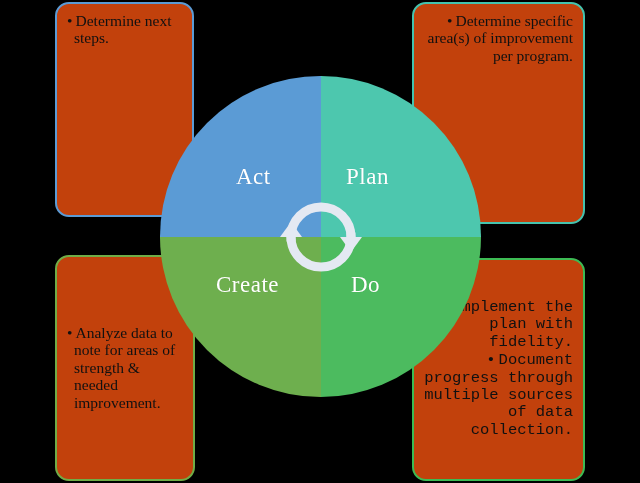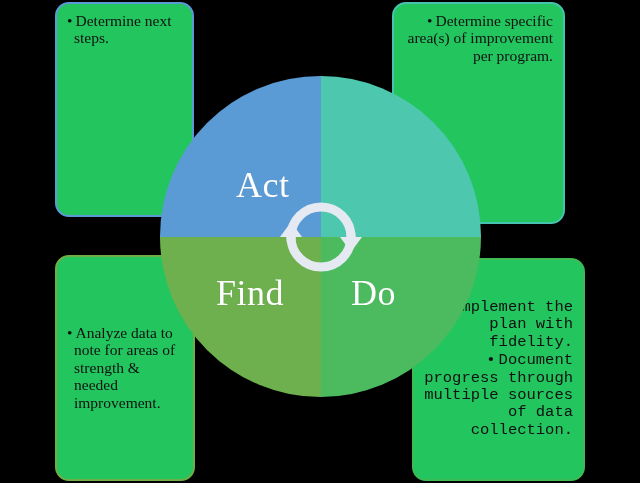--- a/index.html
+++ b/index.html
@@ -19,21 +19,21 @@
     position: absolute;
     left: 0; top: 0;
     width: 640px;
     height: 483px;
     background: #000000;
   }
 
   
   .callout {
     position: absolute;
-    background: #22c55e;
+    background: #c2410c;
     border-style: solid;
     border-width: 2px;
     border-radius: 14px;
     box-sizing: border-box;
     padding: 8px 10px;
     display: flex;
     flex-direction: column;
     z-index: 1;
   }
   .callout ul {
@@ -58,21 +58,21 @@
     left: 55px;  top: 2px;
     width: 139px; height: 215px;
     border-color: #5B9BD5;
     justify-content: flex-start;
     text-align: left;
   }
   #box-act ul { text-align: left; }
 
   
   #box-plan {
-    left: 392px; top: 2px;
+    left: 412px; top: 2px;
     width: 173px; height: 222px;
     border-color: #45C3AE;
     justify-content: flex-start;
     text-align: right;
   }
   #box-plan ul { text-align: right; }
   #box-plan li { text-indent: 0; padding-left: 0; }
 
   
   #box-study {
@@ -126,21 +126,21 @@
   
   #quad-study { left: 0; top: 50%; padding: 3px 3px 0 0; }
   #quad-study .fill { left: 0; bottom: 0; background: #6EAF4E; }
   
   #quad-do { left: 50%; top: 50%; padding: 3px 0 0 3px; }
   #quad-do .fill { right: 0; bottom: 0; background: #4CBB5F; }
 
   .quad-label {
     position: absolute;
     color: #ffffff;
-    font-size: 36px;
+    font-size: 23px;
     font-family: "Liberation Serif", "DejaVu Serif", serif;
     letter-spacing: 0.5px;
     white-space: nowrap;
     z-index: 4;
     text-shadow: 0 0 1px rgba(0,0,0,0.12);
   }
   #label-act   { left: 76px;  top: 88px;  }
   #label-plan  { left: 186px; top: 88px;  }
   #label-study { left: 56px;  top: 196px; }
   #label-do    { left: 191px; top: 196px; }
@@ -195,21 +195,22 @@
       <div class="fill" style="background: rgb(77, 199, 174);"></div>
     </div>
     <div class="quad" id="quad-study">
       <div class="fill" style="background: rgb(110, 175, 78);"></div>
     </div>
     <div class="quad" id="quad-do">
       <div class="fill" style="background: rgb(76, 187, 95);"></div>
     </div>
 
     <div class="quad-label" id="label-act">Act</div>
-    <div class="quad-label" id="label-study">Find</div>
+    <div class="quad-label" id="label-plan">Plan</div>
+    <div class="quad-label" id="label-study">Create</div>
     <div class="quad-label" id="label-do">Do</div>
 
     <svg id="cycle-arrows" viewBox="0 0 82 82">
 
       <path d="M 11 41 A 30 30 0 0 1 71 41" fill="none" stroke="#E4E9F2" stroke-width="9" stroke-linecap="butt"></path>
       <polygon points="60,41 82,41 71,56" fill="#E4E9F2"></polygon>
       <rect x="6.5" y="36.5" width="9" height="9" fill="#E4E9F2"></rect>
 
       <path d="M 71 41 A 30 30 0 0 1 11 41" fill="none" stroke="#E4E9F2" stroke-width="9" stroke-linecap="butt"></path>
       <polygon points="22,41 0,41 11,26" fill="#E4E9F2"></polygon>

